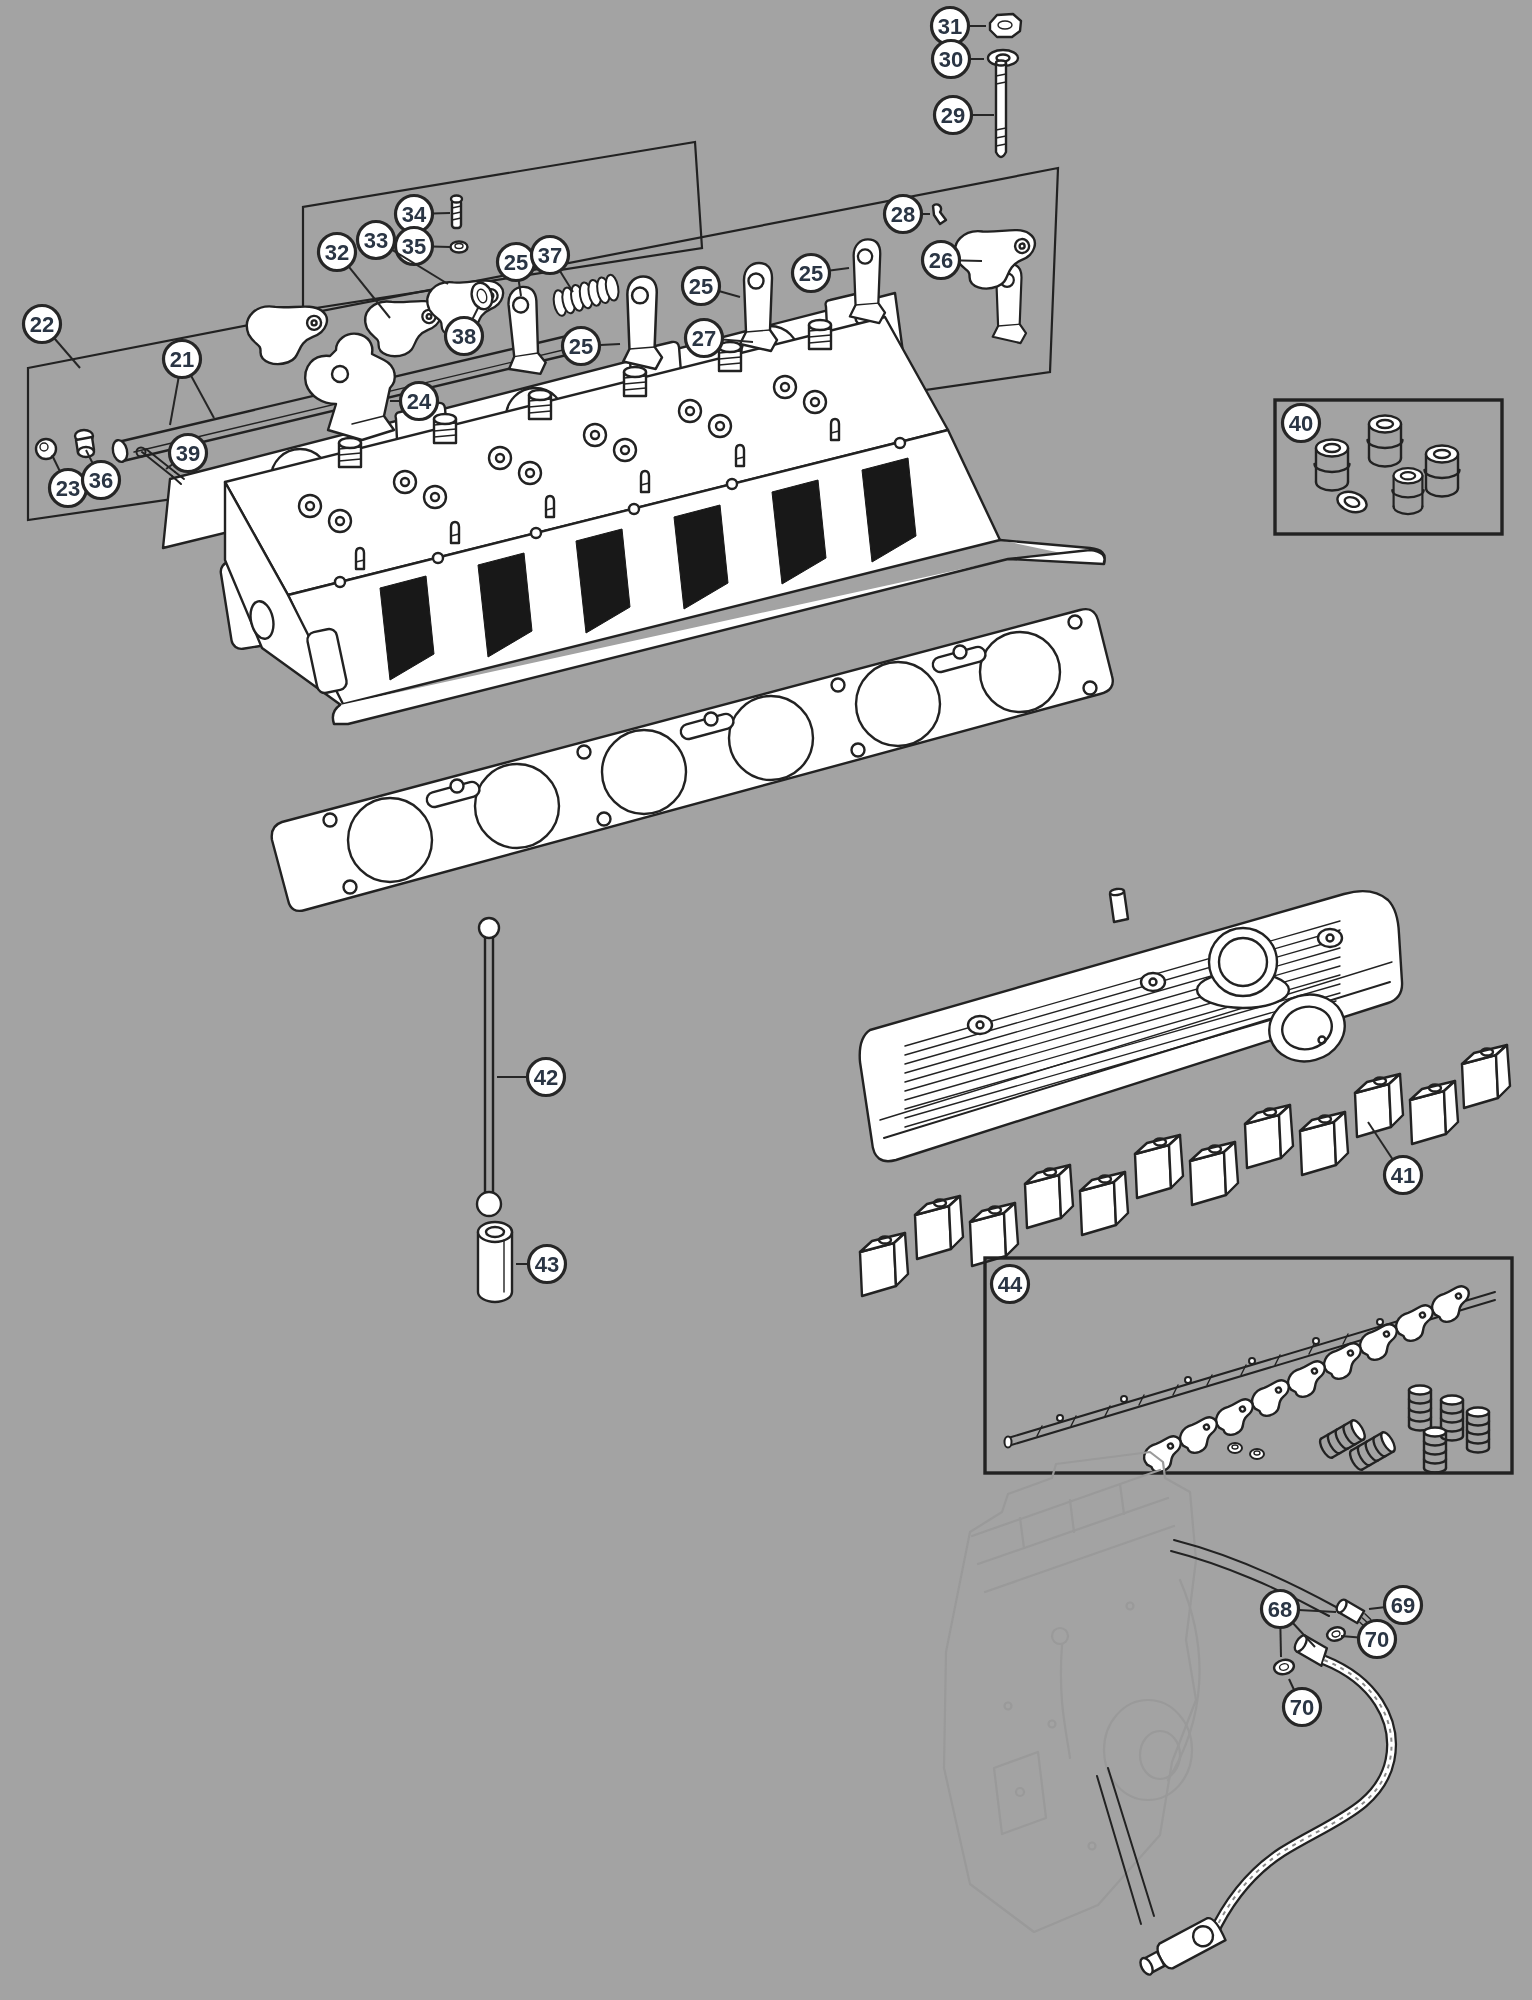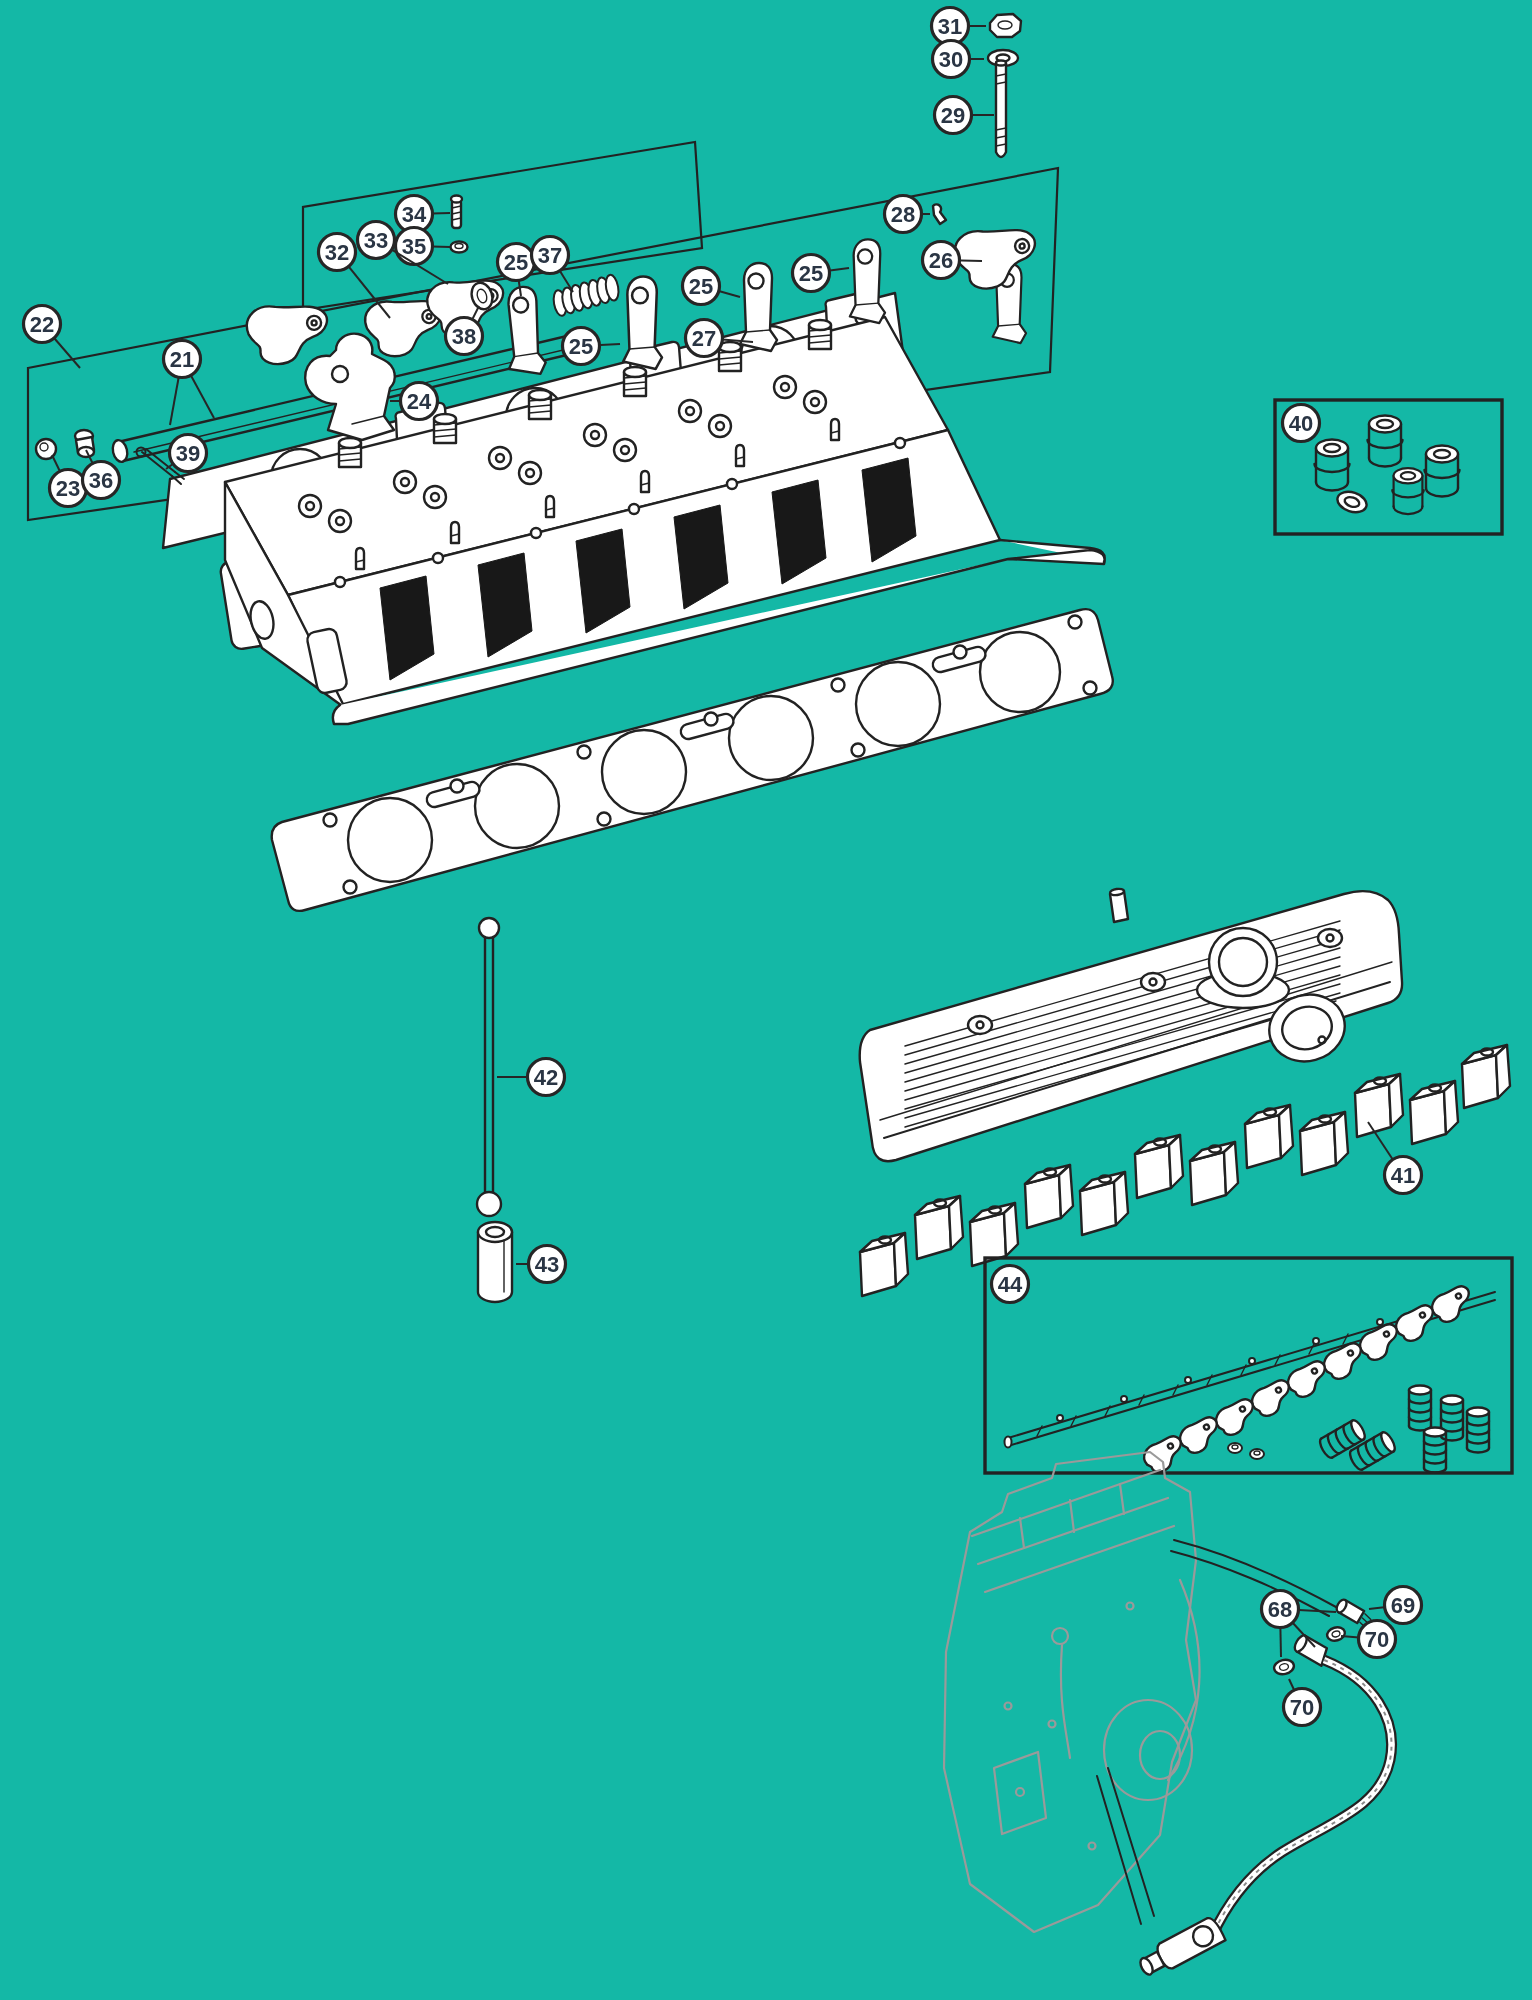--- a/index.html
+++ b/index.html
@@ -1,17 +1,17 @@
 <!DOCTYPE html>
 <html style="--ink: #222222; --engine: #9a9a9a; --balloon-ink: #2a3544;"><head>
 <meta charset="utf-8">
 <style>
   :root{ --ink:#222222; --engine:#9a9a9a; --balloon-ink:#2a3544; }
   html,body{margin:0;padding:0;background:#ffffff;}
-  .page{width:1532px;height:2000px;position:relative;background:#14b8a6;overflow:hidden;}
+  .page{width:1532px;height:2000px;position:relative;background:#a3a3a3;overflow:hidden;}
   svg{display:block}
   .ink{fill:none;stroke:var(--ink);stroke-width:2.4;stroke-linecap:round;stroke-linejoin:round;}
   .ink2{fill:none;stroke:var(--ink);stroke-width:2;stroke-linecap:round;stroke-linejoin:round;}
   .thin{fill:none;stroke:var(--ink);stroke-width:1.4;stroke-linecap:round;}
   .fw{fill:#ffffff;}
   .dark{fill:#181818;stroke:#181818;stroke-width:1;}
   .boxline{fill:none;stroke:var(--ink);stroke-width:2.2;stroke-linejoin:miter;}
   .insetbox{fill:none;stroke:var(--ink);stroke-width:3.4;}
   .gray{fill:none;stroke:var(--engine);stroke-width:2.2;stroke-linecap:round;stroke-linejoin:round;}
   .hosecore{fill:none;stroke:var(--ink);stroke-width:11;}

